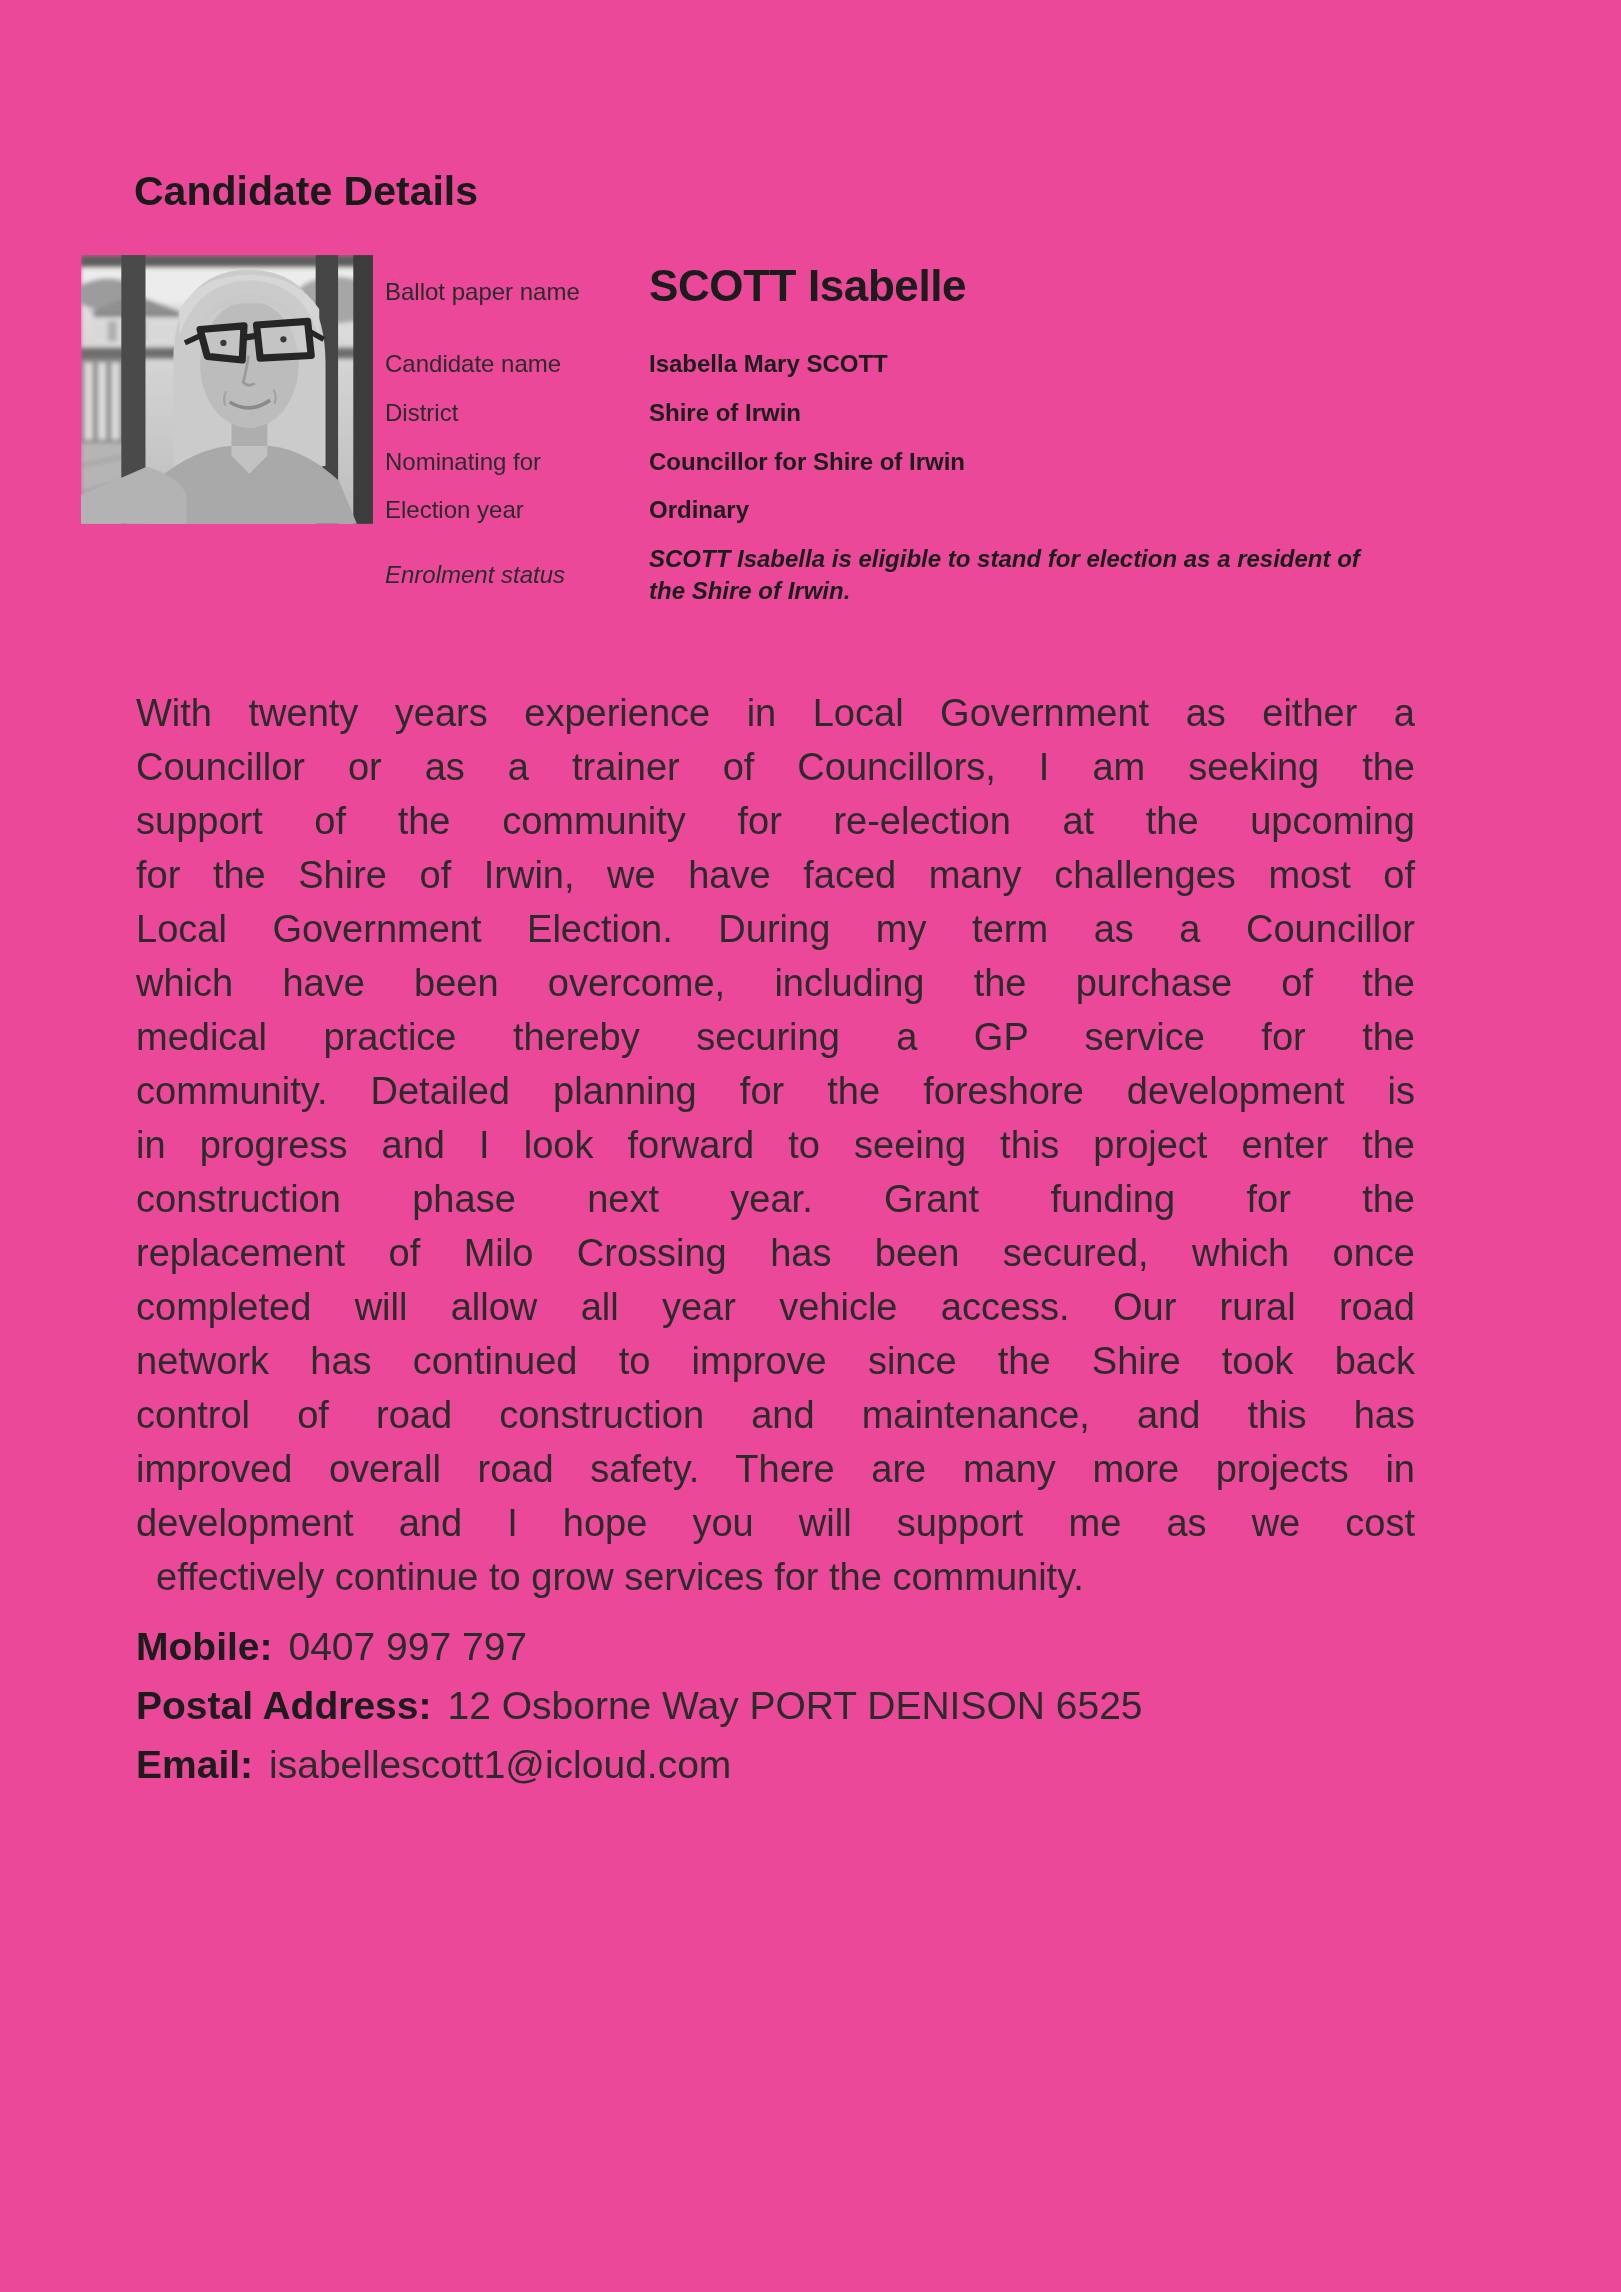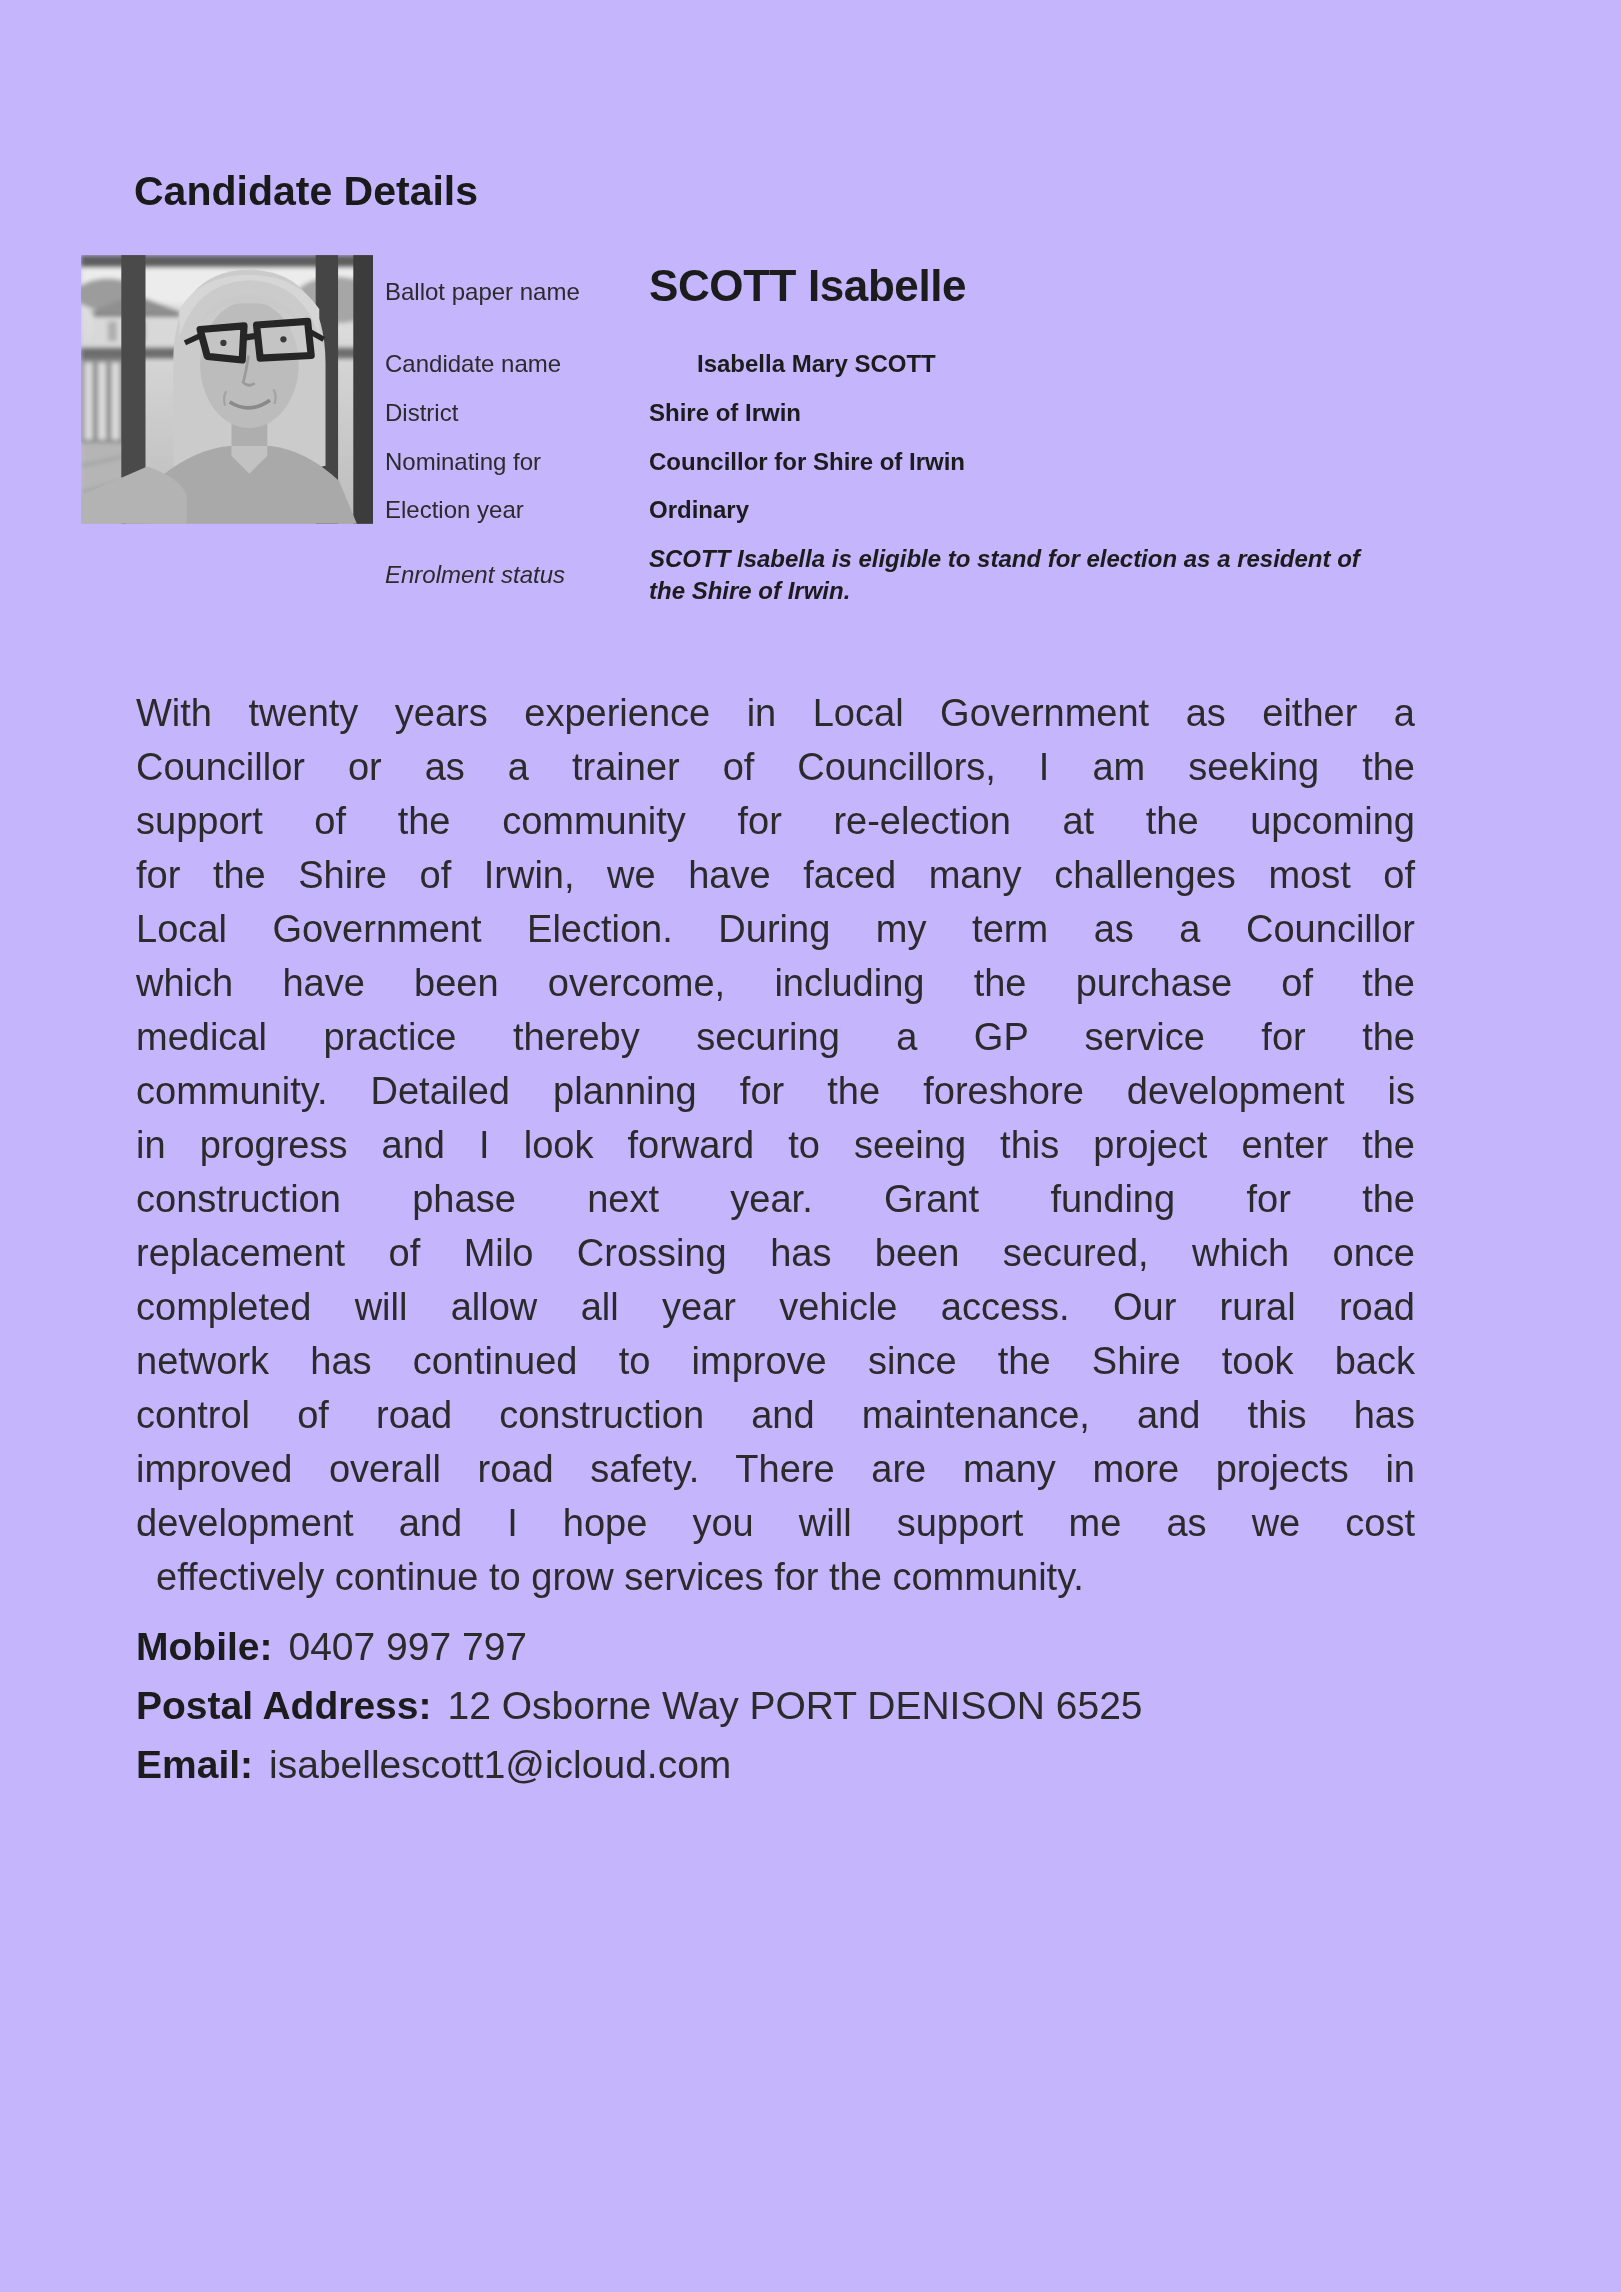--- a/index.html
+++ b/index.html
@@ -1,20 +1,20 @@
 <!DOCTYPE html>
 <html style="font-size:14.3px"><head>
 <meta charset="utf-8">
 <style>
   html,body { margin:0; padding:0; background:#ffffff; }
   .page {
     position: relative;
     width: 1621px;
     height: 2293px;
-    background: #c4b5fd;
+    background: #ec4899;
     font-family: "Liberation Sans", sans-serif;
     color: #1f1f1f;
     overflow: hidden;
   }
   .page-title {
     position: absolute;
     left: 134px;
     top: 168px;
     font-size: 41px;
     font-weight: bold;
@@ -55,21 +55,21 @@
     max-width: 824px;
   }
   .detail-row.row-ballot { top: 0px; }
   .detail-row.row-ballot .detail-label { padding-top: 12.5px; }
   .detail-row.row-ballot .detail-value {
     font-size: 44px;
     line-height: 47px;
     letter-spacing: -0.4px;
     white-space: nowrap;
   }
-  .detail-row.row-candidate { top: 86px; gap: 48px; }
+  .detail-row.row-candidate { top: 86px; }
   .detail-row.row-district  { top: 135px; }
   .detail-row.row-nominating{ top: 184px; }
   .detail-row.row-election  { top: 232px; }
   .detail-row.row-enrolment { top: 281px; font-style: italic; }
 
   .statement {
     position: absolute;
     left: 136px;
     top: 686px;
     width: 1279px;

